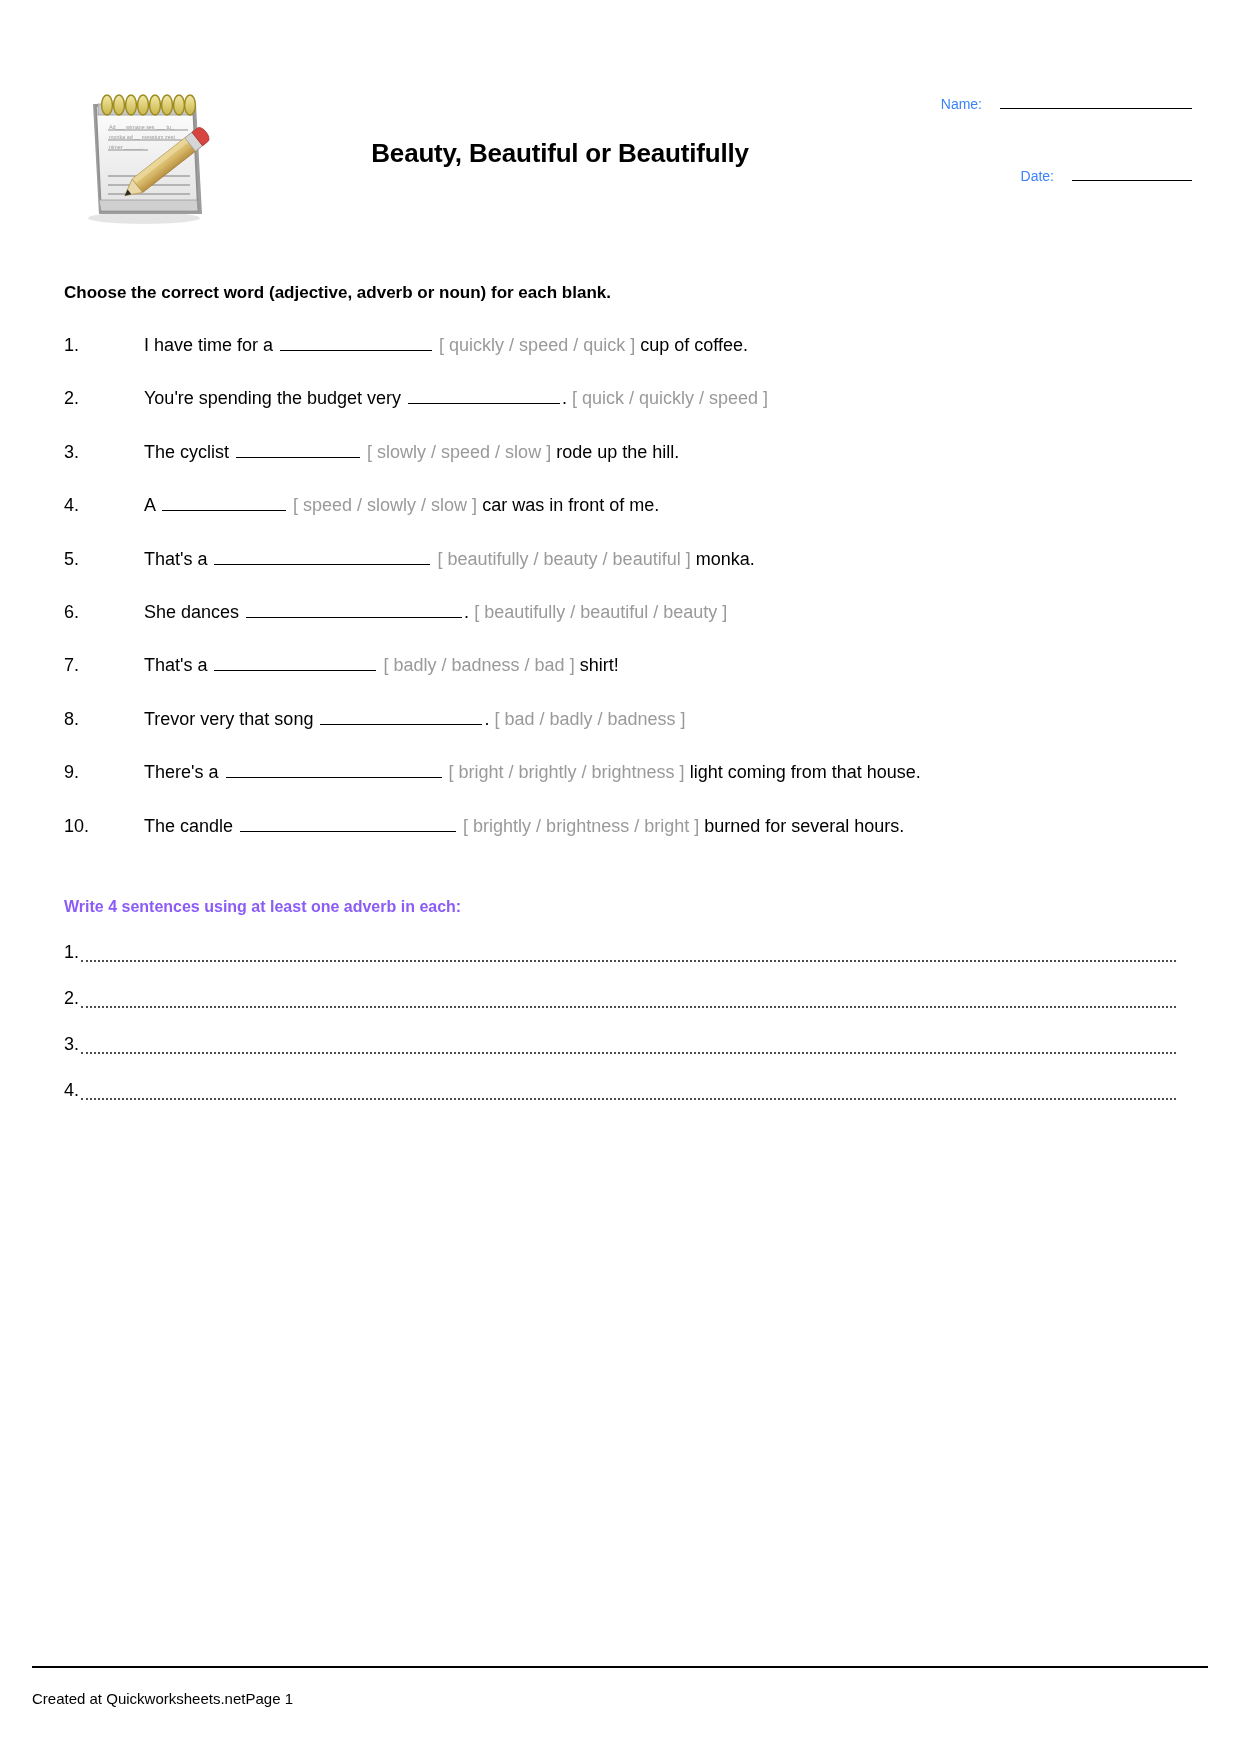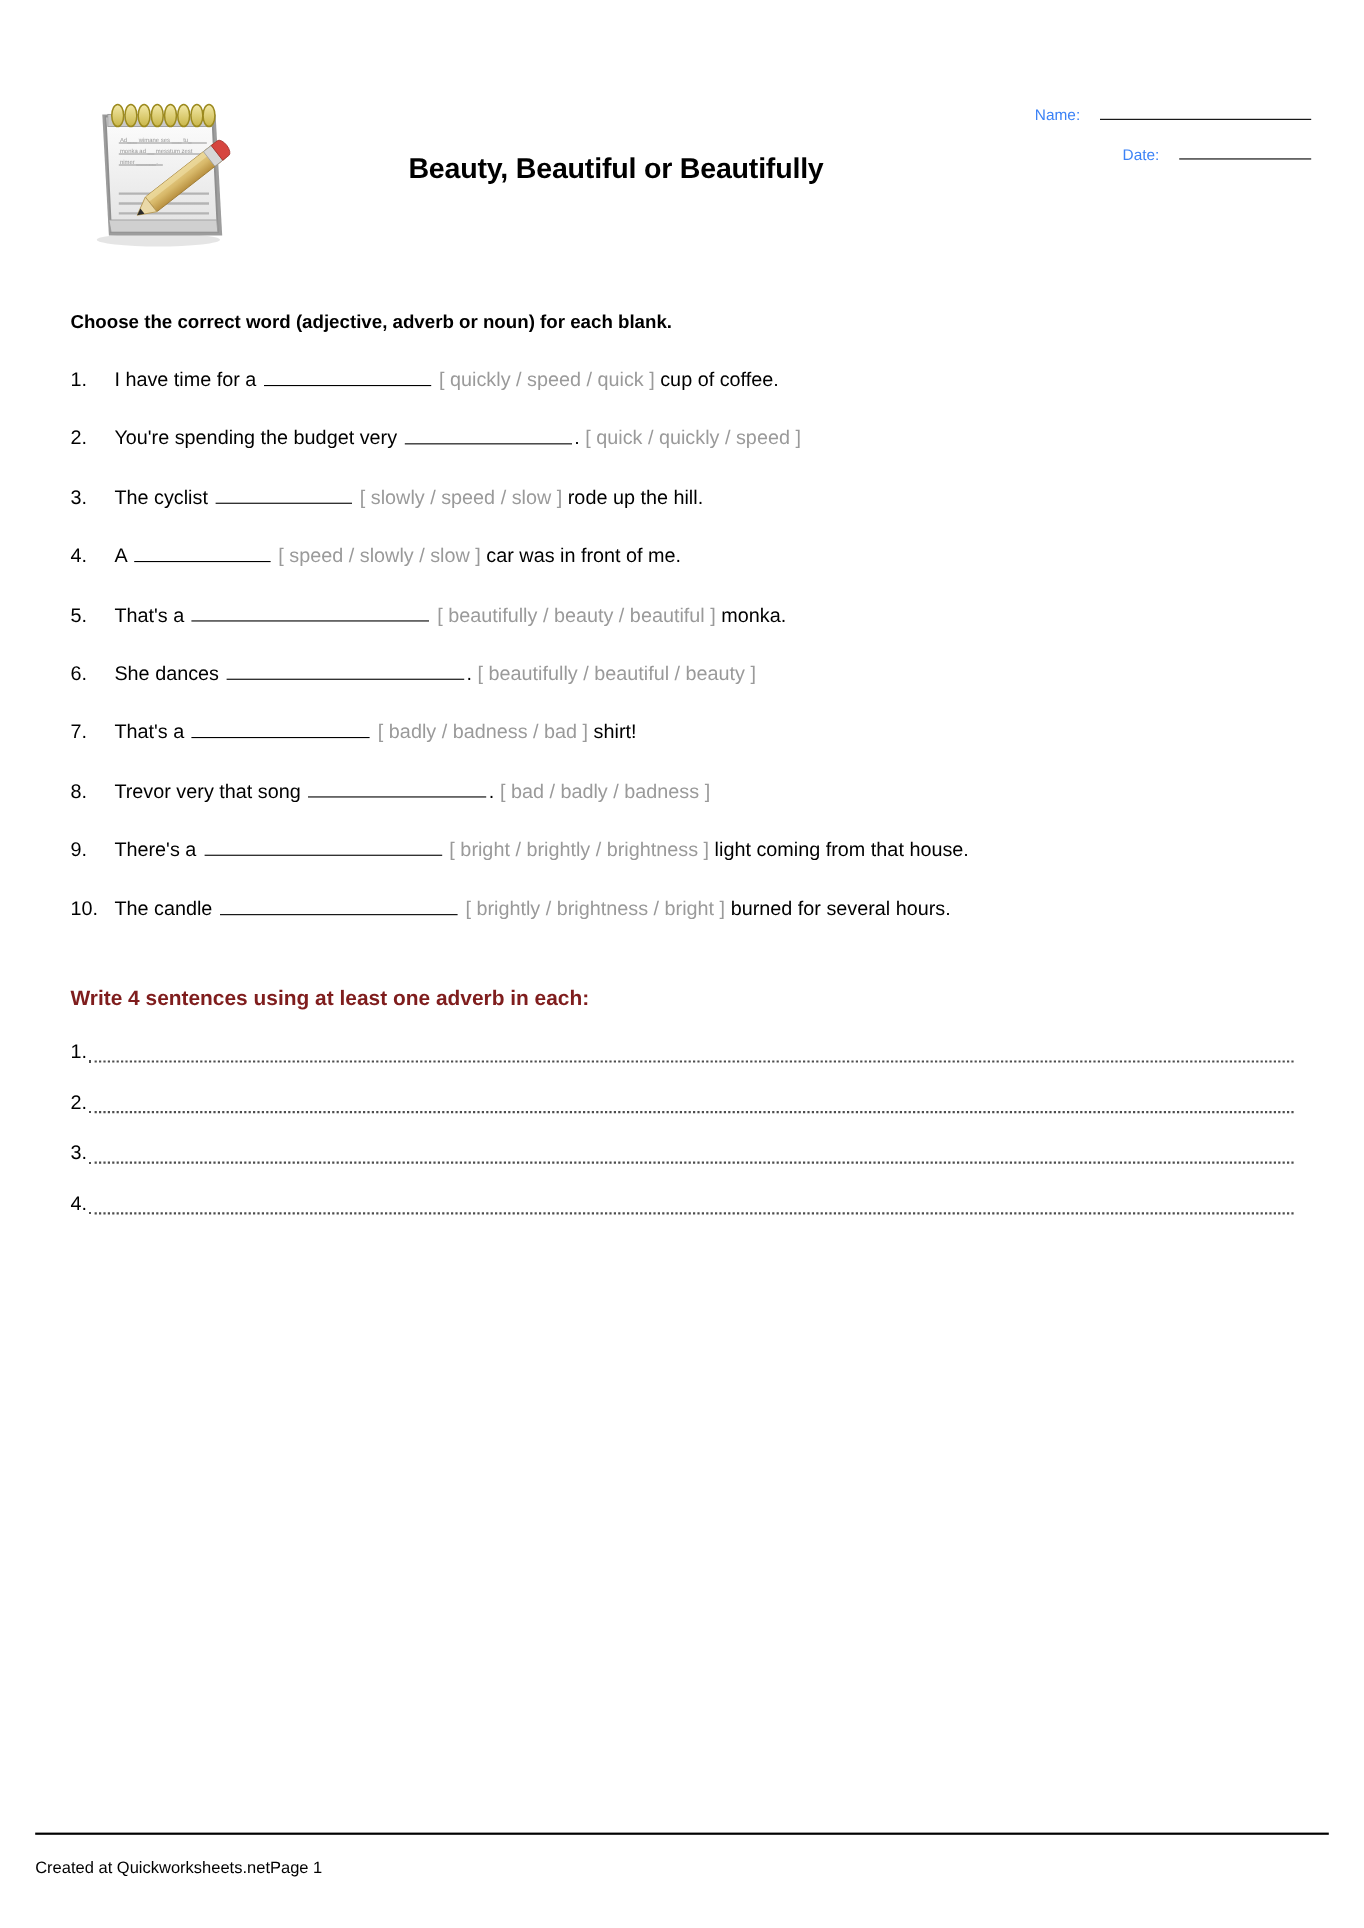--- a/index.html
+++ b/index.html
@@ -56,21 +56,21 @@
     width: 360px;
   }
   .nd-row {
     display: flex;
     align-items: baseline;
     justify-content: flex-end;
     font-size: 14px;
     color: #3b82f6;
     gap: 14px;
   }
-  .nd-row.date { margin-top: 20px; }
+  .nd-row.date { margin-top: 56px; }
   .nd-label { white-space: nowrap; margin-right: 4px; }
   .nd-line {
     border-bottom: 1.6px solid #000;
     display: inline-block;
     height: 13px;
   }
   .nd-line.name { width: 192px; }
   .nd-line.date { width: 120px; }
 
   
@@ -103,42 +103,43 @@
     color: #000;
   }
   .q-num {
     width: 40px;
     flex: 0 0 40px;
     font-size: 18px;
     color: #000;
   }
   .q-text {
     flex: 1 1 auto;
+    margin-left: 40px;
   }
   .q-text .pre,
   .q-text .post {
     color: #000;
   }
   .blank {
     display: inline-block;
     border-bottom: 1.4px solid #000;
     vertical-align: baseline;
     height: 14px;
     margin: 0 2px;
   }
   .opts {
     color: #9a9a9a;
     white-space: nowrap;
   }
 
   
   .write-heading {
-    font-size: 19px;
+    font-size: 16px;
     font-weight: bold;
-    color: #7f1d1d;
+    color: #8b5cf6;
     margin: 60px 0 26px 0;
   }
   .write-lines {
     margin: 0;
     padding: 0;
     list-style: none;
   }
   .write-line {
     display: flex;
     align-items: flex-end;

